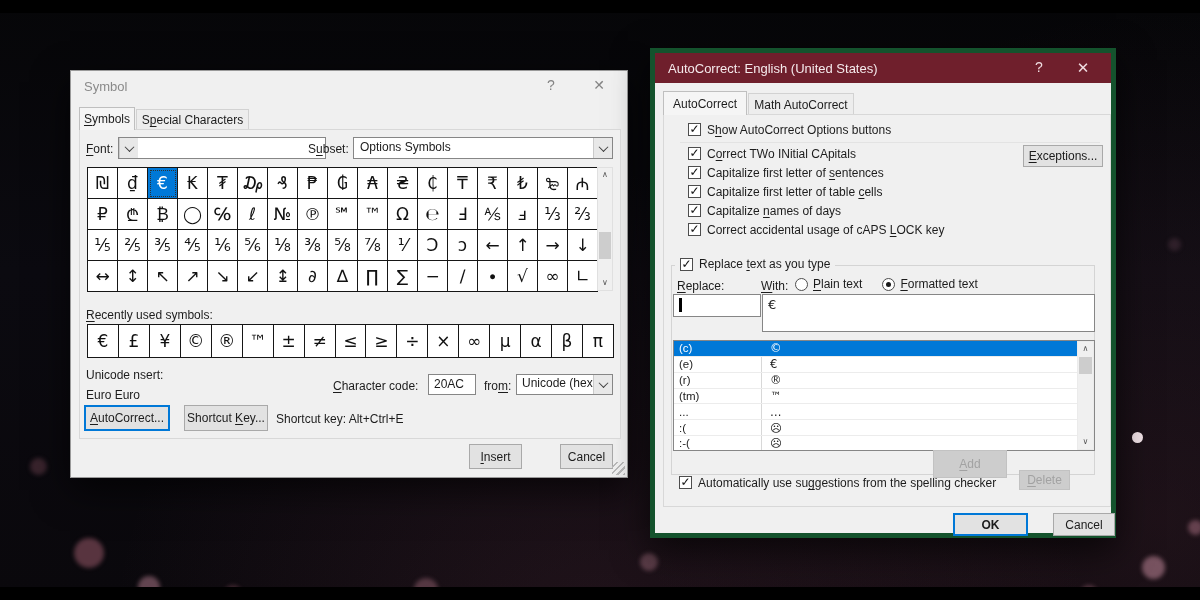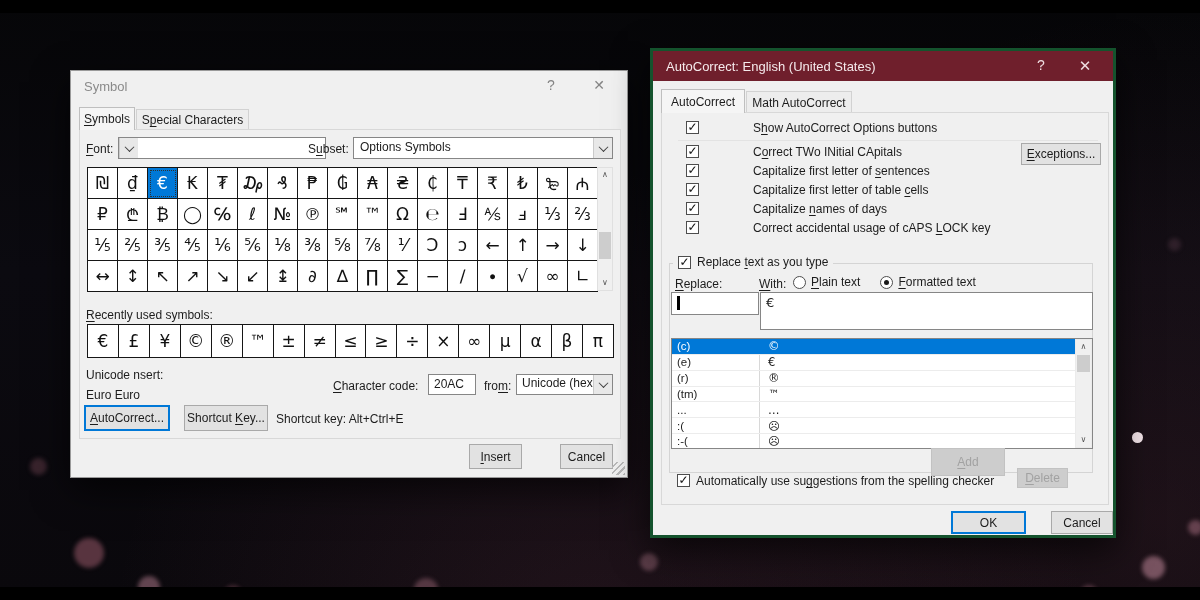--- a/index.html
+++ b/index.html
@@ -31,21 +31,21 @@
   .abs { position:absolute; }
   u { text-underline-offset:2px; }
   .combo { position:absolute; background:#fff; border:1px solid #868686; display:flex; align-items:stretch; }
   .combo .val { flex:1; font-size:12px; padding:2px 6px; overflow:hidden; white-space:nowrap; }
   .combo .drop { width:19px; background:#e8e8e8; border-left:1px solid #cacaca; display:flex; align-items:center; justify-content:center; }
   .chev { display:inline-block; width:7px; height:7px; border-left:1.5px solid #404040; border-bottom:1.5px solid #404040; transform:rotate(-45deg) translate(1px,-1px); }
   .tinput { position:absolute; background:#fff; border:1px solid #868686; font-size:12px; padding:2px 5px; }
   .btn { position:absolute; background:#e2e2e2; border:1px solid #a9a9a9; font-size:12px;
          display:flex; align-items:center; justify-content:center; color:#1c1c1c; }
   .btn.focused { border:2px solid #0078d7; }
-  .btn.default { border:2px solid #0078d7; }
+  .btn.default { border:2px solid #0078d7;font-weight:bold; }
   .btn.disabled { background:#cdcdcd; border-color:#c2c2c2; color:#a2a2a2; }
   .cb { display:inline-block; width:13px; height:13px; background:#fff; border:1px solid #4d4d4d;
         font-size:12px; line-height:11px; text-align:center; color:#101010; flex:none; }
   .radio { display:inline-block; width:13px; height:13px; border:1px solid #4d4d4d; border-radius:50%; background:#fff; position:relative; flex:none; }
   .radio.on::after { content:""; position:absolute; left:3px; top:3px; width:5px; height:5px; border-radius:50%; background:#1a1a1a; }
   .sb { position:absolute; background:#f0f0f0; border:1px solid #e0e0e0; }
   .sb .arrow { position:absolute; left:0; right:0; height:14px; color:#555; font-size:8px; text-align:center; line-height:14px; }
   .sb .thumb { position:absolute; left:1px; right:1px; background:#cdcdcd; }
 
   
@@ -61,26 +61,26 @@
   .gcell.sel { background:#0078d7; color:#fff; outline:1px dotted #30302f; outline-offset:-3px; }
   #recent-grid { position:absolute; left:16px; top:253px; width:527px; height:34px; display:flex;
                  border:1px solid #161616; background:#fff; z-index:3; }
   .rcell { flex:1; border-right:1px solid #161616; display:flex; align-items:center; justify-content:center;
            font-family:"DejaVu Sans", sans-serif; font-size:17px; color:#111; background:#fff; }
   .rcell:last-child { border-right:none; }
   .grip { position:absolute; right:2px; bottom:2px; width:13px; height:13px;
           background:repeating-linear-gradient(135deg, transparent 0 3px, #b9b9b9 3px 4.5px); }
 
   
-  #acdlg { left:650px; top:48px; width:466px; height:490px; border:3px solid #14532d; }
+  #acdlg { left:650px; top:48px; width:466px; height:490px; border:5px solid #14532d; }
   #acdlg .titlebar { background:#6f1f2c; }
   #acdlg .title { color:#f5eaec; }
   #acdlg .cap-btn { color:#f0dde1; }
   .optrow { position:absolute; left:24px; display:flex; align-items:flex-start; gap:6px; }
-  .optrow .lbl { padding-top:0px;margin-left:48px; }
+  .optrow .lbl { padding-top:0px; }
   .optsep { position:absolute; left:16px; right:10px; top:87px; height:1px; background:#e3e3e3; }
   .groupbox { position:absolute; border:1px solid #d4d4d4; }
   .grouplegend { position:absolute; background:#f0f0f0; display:flex; gap:6px; align-items:center; padding:0 5px; }
   #rep-list { position:absolute; left:18px; top:287px; width:422px; height:111px; background:#fff; border:1px solid #868686; overflow:hidden; }
   .lrow { display:flex; height:15.85px; border-bottom:1px solid #ececec; font-size:11.5px; align-items:center; }
   .lrow .c1 { width:88px; padding-left:5px; border-right:1px solid #d8d8d8; align-self:stretch; display:flex; align-items:center; }
   .lrow .c2 { padding-left:8px; font-family:"DejaVu Sans", sans-serif; }
   .lrow.sel { background:#0078d7; color:#fff; }
   .lrow.sel .c1 { border-right-color:#0078d7; }
   .caret { position:absolute; left:5px; top:3px; width:3px; height:14px; background:#000; }

